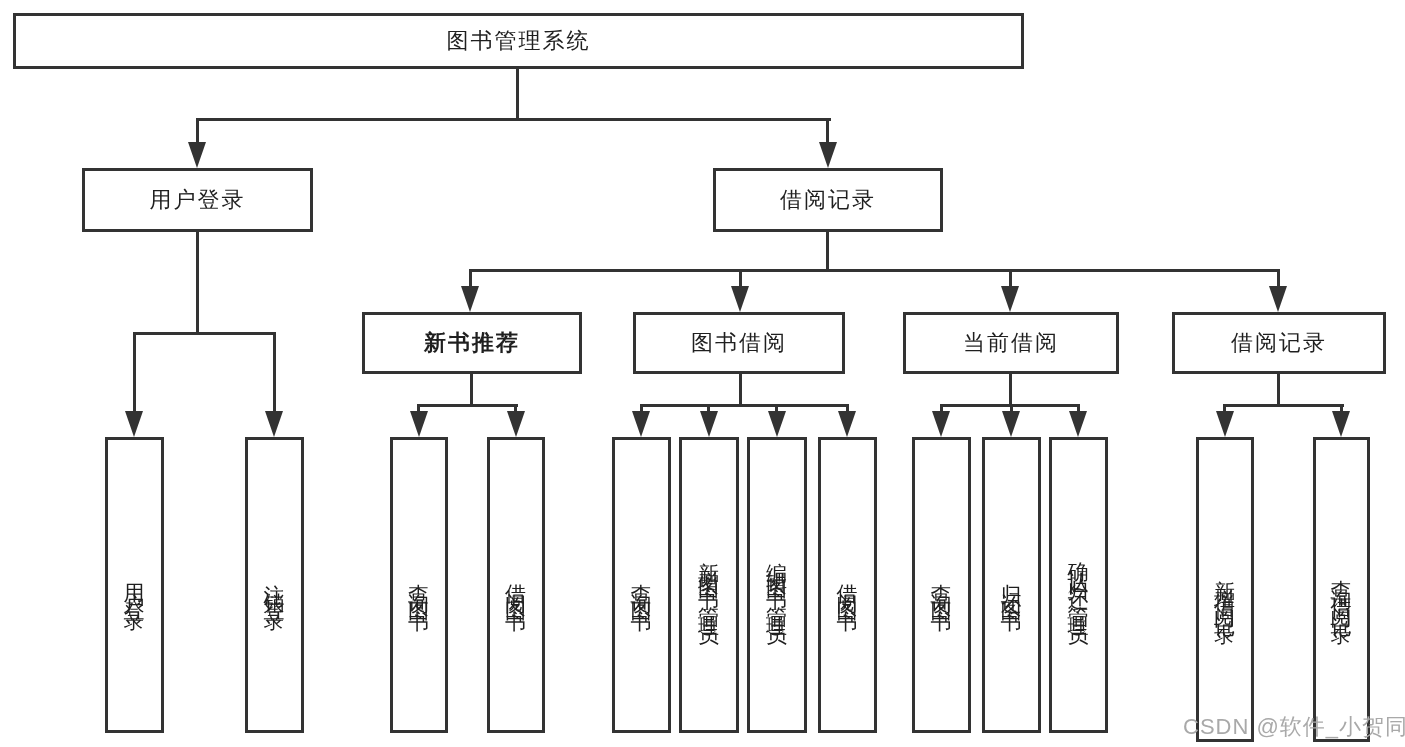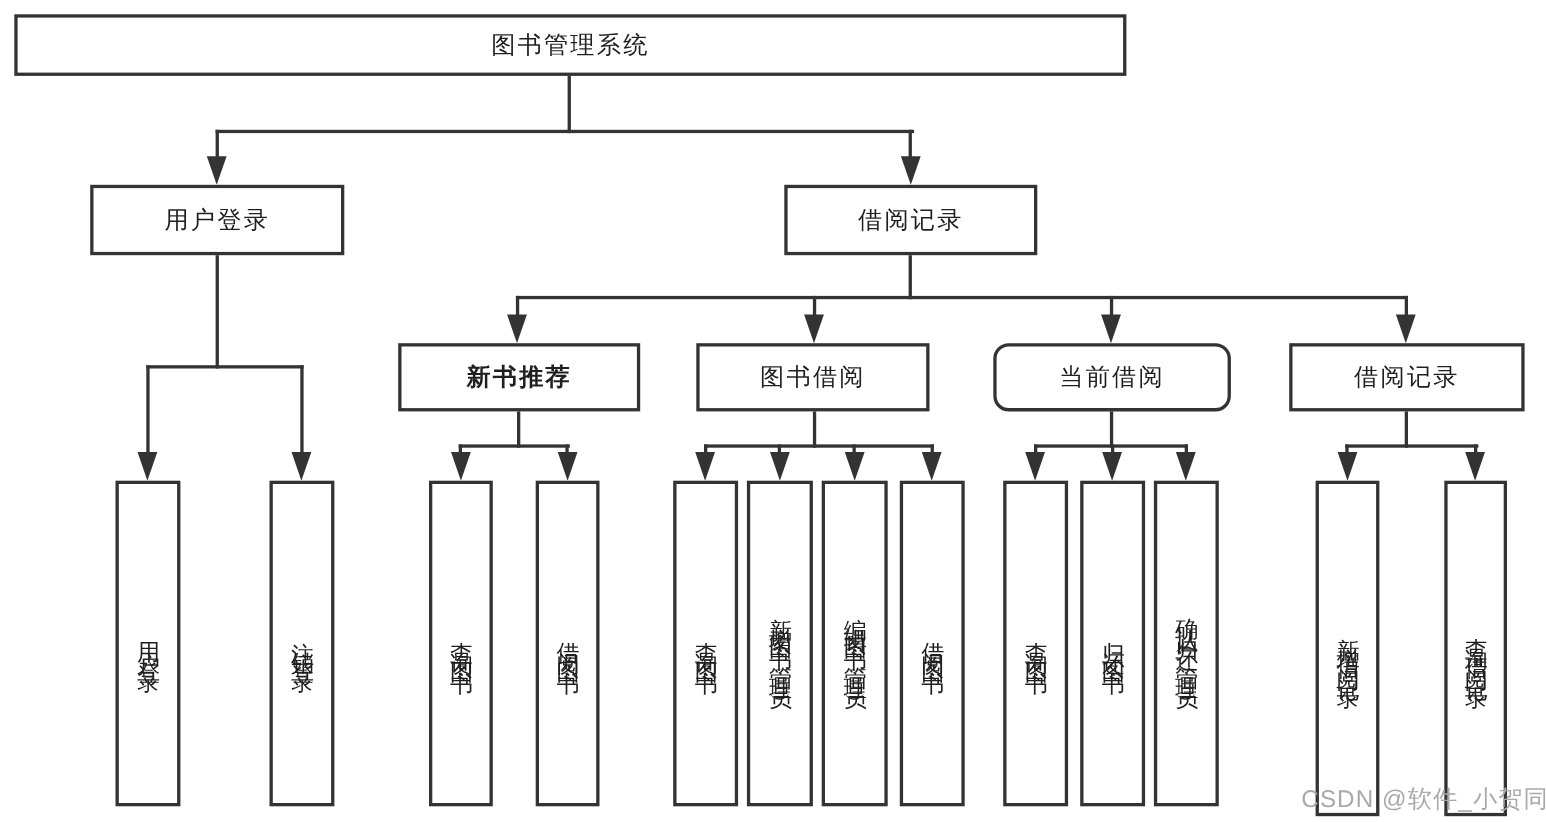--- a/index.html
+++ b/index.html
@@ -64,21 +64,21 @@
   <div class="arrow" style="left:731px;top:286px;"></div>
   <div class="arrow" style="left:1001px;top:286px;"></div>
   <div class="arrow" style="left:1269px;top:286px;"></div>
 
   <div class="box" style="left:362px;top:312px;width:220px;height:62px;font-weight:bold;">
     <span>新书推荐</span>
   </div>
   <div class="box" style="left:633px;top:312px;width:212px;height:62px;">
     <span>图书借阅</span>
   </div>
-  <div class="box" style="left:903px;top:312px;width:216px;height:62px;border-radius:14px;">
+  <div class="box" style="left:903px;top:312px;width:216px;height:62px;">
     <span>当前借阅</span>
   </div>
   <div class="box" style="left:1172px;top:312px;width:214px;height:62px;">
     <span>借阅记录</span>
   </div>
 
   <div class="line" style="left:470px;top:374px;width:3px;height:33px;"></div>
   <div class="line" style="left:417px;top:404px;width:101px;height:3px;"></div>
   <div class="line" style="left:417px;top:404px;width:3px;height:10px;"></div>
   <div class="line" style="left:514px;top:404px;width:3px;height:10px;"></div>

